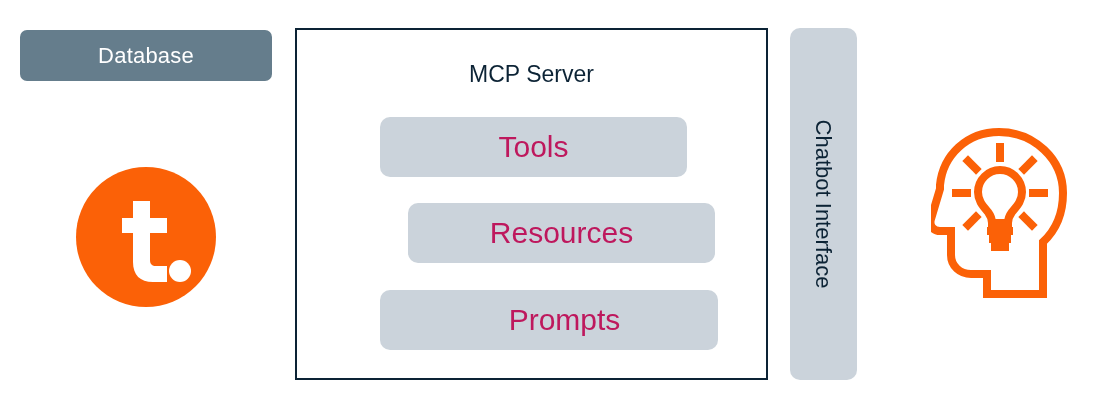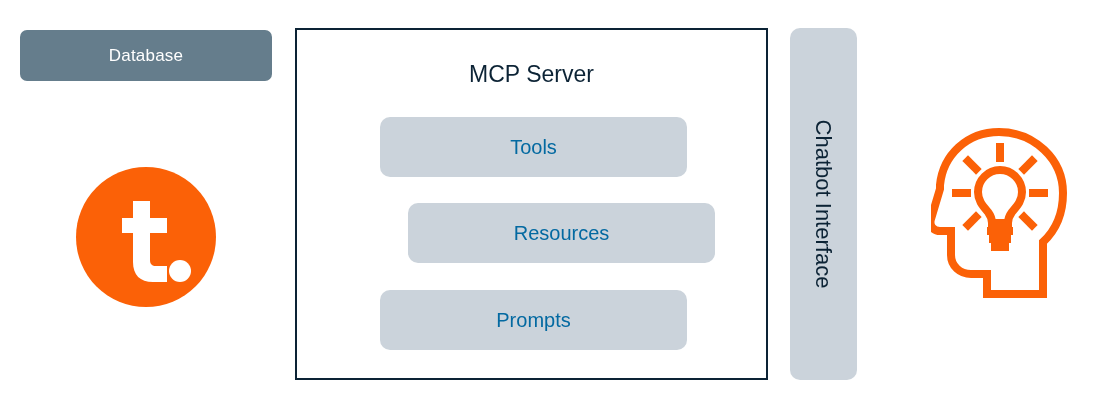--- a/index.html
+++ b/index.html
@@ -26,21 +26,21 @@
     width: 252px;
     height: 51px;
     background: #657D8C;
     border-radius: 7px;
     display: flex;
     align-items: center;
     justify-content: center;
   }
   .database-label {
     color: #ffffff;
-    font-size: 17px;
+    font-size: 22px;
     letter-spacing: 0.2px;
     line-height: 1;
   }
 
   
   .db-logo {
     position: absolute;
     left: 76px;
     top: 167px;
     width: 140px;
@@ -79,24 +79,24 @@
     width: 307px;
     height: 60px;
     background: #CBD3DB;
     border-radius: 10px;
     display: flex;
     align-items: center;
     justify-content: center;
   }
   .cap-pill.i0 { top: 87px; }
   .cap-pill.i1 { top: 173px; margin-left: 28px; }
-  .cap-pill.i2 { top: 260px; }
+  .cap-pill.i2 { top: 260px; padding-left: 31px; }
   .cap-label {
-    color: #0369a1;
-    font-size: 20px;
+    color: #be185d;
+    font-size: 30px;
     line-height: 1;
   }
 
   
   .chatbot-box {
     position: absolute;
     left: 790px;
     top: 28px;
     width: 67px;
     height: 352px;

